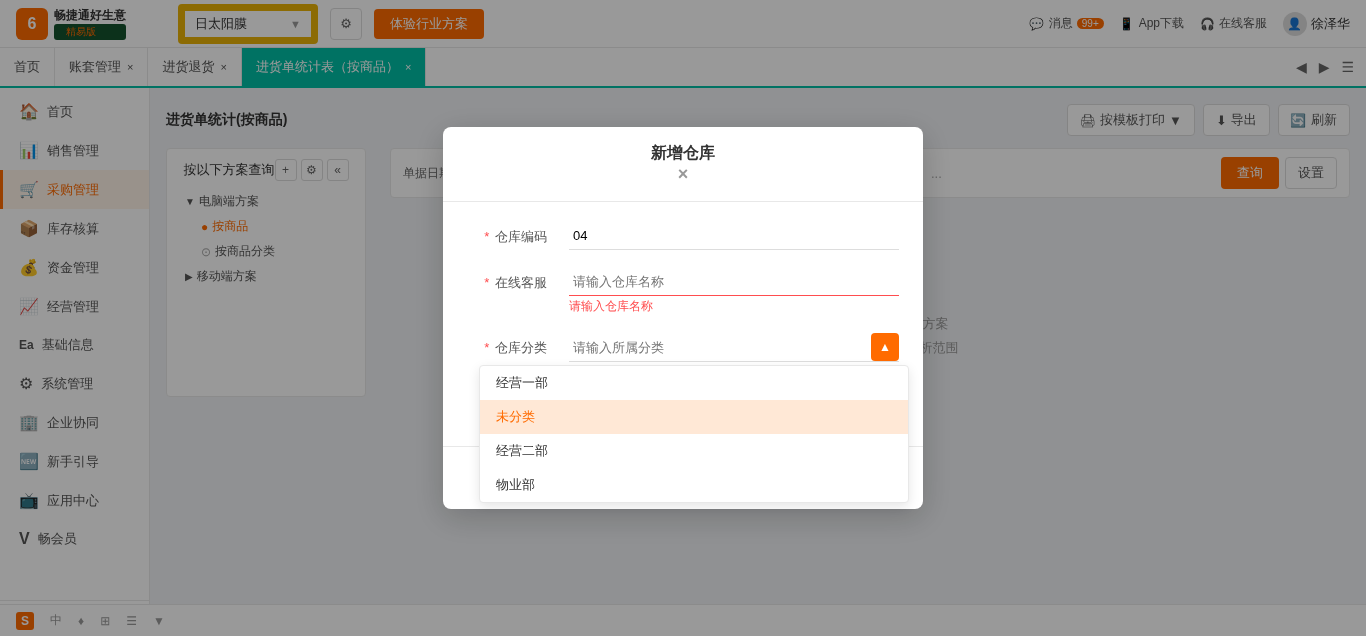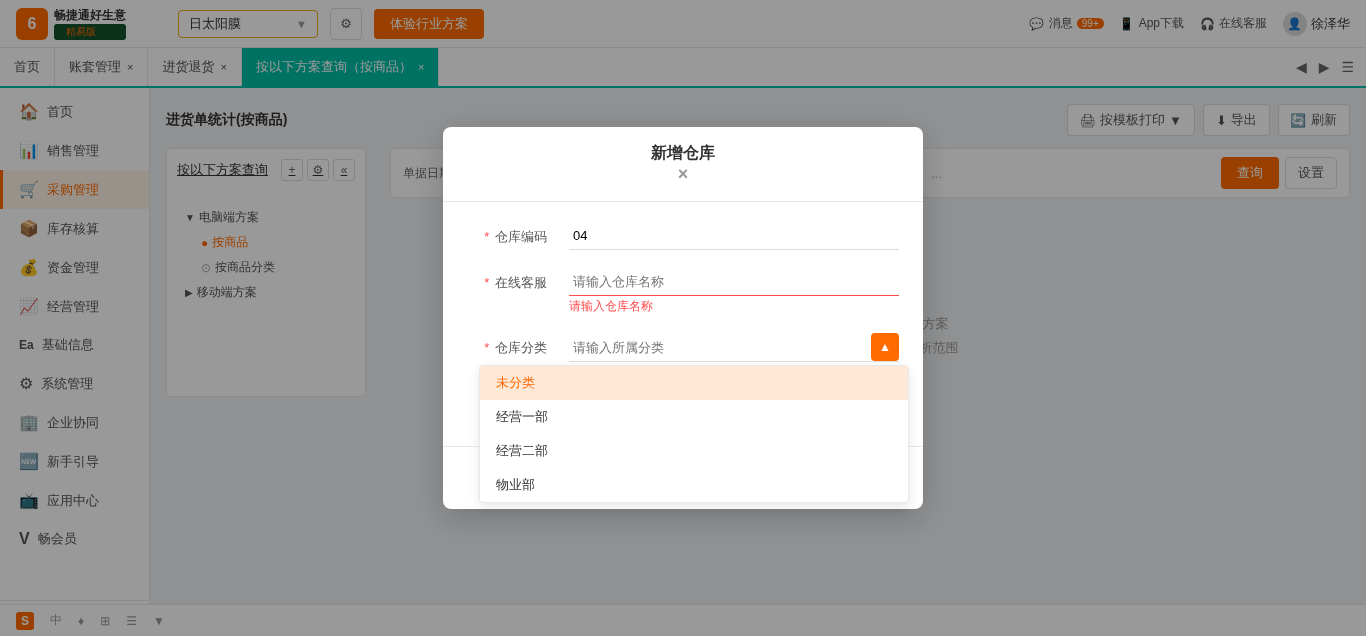--- a/index.html
+++ b/index.html
@@ -16,21 +16,21 @@
       min-width: 150px;
     }
     .logo-icon {
       width: 32px; height: 32px; background: #ff6b00;
       border-radius: 6px; display: flex; align-items: center; justify-content: center;
       color: white; font-weight: bold; font-size: 16px;
     }
     .logo-badge { font-size: 10px; color: #ff6b00; background: #14532d; padding: 1px 12px; border-radius: 3px; }
     .store-selector {
       display: flex; align-items: center; gap: 4px;
-      border: 1px solid #eab308; border-radius: 4px; padding: 4px 10px;
+      border: 7px solid #eab308; border-radius: 4px; padding: 4px 10px;
       background: #fff; cursor: pointer; min-width: 140px;
     }
     .gear-btn {
       width: 32px; height: 32px; border: 1px solid #ddd; border-radius: 4px;
       display: flex; align-items: center; justify-content: center; cursor: pointer;
       background: #fff; color: #666;
     }
     .trial-btn {
       background: #ff6b00; color: white; border: none; border-radius: 4px;
       padding: 6px 16px; cursor: pointer; font-size: 13px;
@@ -102,22 +102,22 @@
       background: #fff; color: #555; border: 1px solid #ddd; border-radius: 4px;
       padding: 6px 12px; cursor: pointer; font-size: 13px; display: flex; align-items: center; gap: 4px;
     }
 
     
     .left-panel {
       width: 200px; background: #fff; border: 1px solid #e8e8e8; border-radius: 4px;
       margin-right: 12px; padding: 10px; flex-shrink: 0;
     }
     .left-panel-header {
-      display: flex; align-items: center; justify-content: space-between;
-      margin-bottom: 24px; font-size: 13px; color: #333; text-decoration: underline;
+      display: flex; align-items: center; justify-content: center;
+      margin-bottom: 8px; font-size: 13px; color: #333;
     }
     .panel-actions { display: flex; gap: 4px; }
     .panel-action-btn {
       width: 22px; height: 22px; border: 1px solid #ddd; border-radius: 3px;
       display: flex; align-items: center; justify-content: center; cursor: pointer; font-size: 12px; color: #666;
     }
     .tree-item {
       padding: 4px 8px; cursor: pointer; font-size: 12px; color: #555;
       display: flex; align-items: center; gap: 4px;
     }
@@ -262,21 +262,21 @@
   </div>
   <div class="tab-item">
     <span>账套管理</span>
     <span class="tab-close">×</span>
   </div>
   <div class="tab-item">
     <span>进货退货</span>
     <span class="tab-close">×</span>
   </div>
   <div class="tab-item active">
-    <span>按以下方案查询（按商品）</span>
+    <span>进货单统计表（按商品）</span>
     <span class="tab-close">×</span>
   </div>
   <div class="tab-bar-right">
     <span class="tab-nav-btn">◀</span>
     <span class="tab-nav-btn">▶</span>
     <span class="tab-nav-btn">☰</span>
   </div>
 </div>
 
 <div class="main-layout">
@@ -459,25 +459,25 @@
         </label>
         <div class="dropdown-wrap">
           <div class="dropdown-input-row">
             <input type="text" class="dropdown-input" placeholder="请输入所属分类" style="">
             <div class="dropdown-arrow">
               <span>▲</span>
             </div>
           </div>
 
           <div class="dropdown-list">
+            <div class="dropdown-item">
+              <span>经营一部</span>
+            </div>
             <div class="dropdown-item selected">
               <span>未分类</span>
-            </div>
-            <div class="dropdown-item">
-              <span>经营一部</span>
             </div>
             <div class="dropdown-item">
               <span>经营二部</span>
             </div>
             <div class="dropdown-item">
               <span>物业部</span>
             </div>
           </div>
         </div>
       </div>

